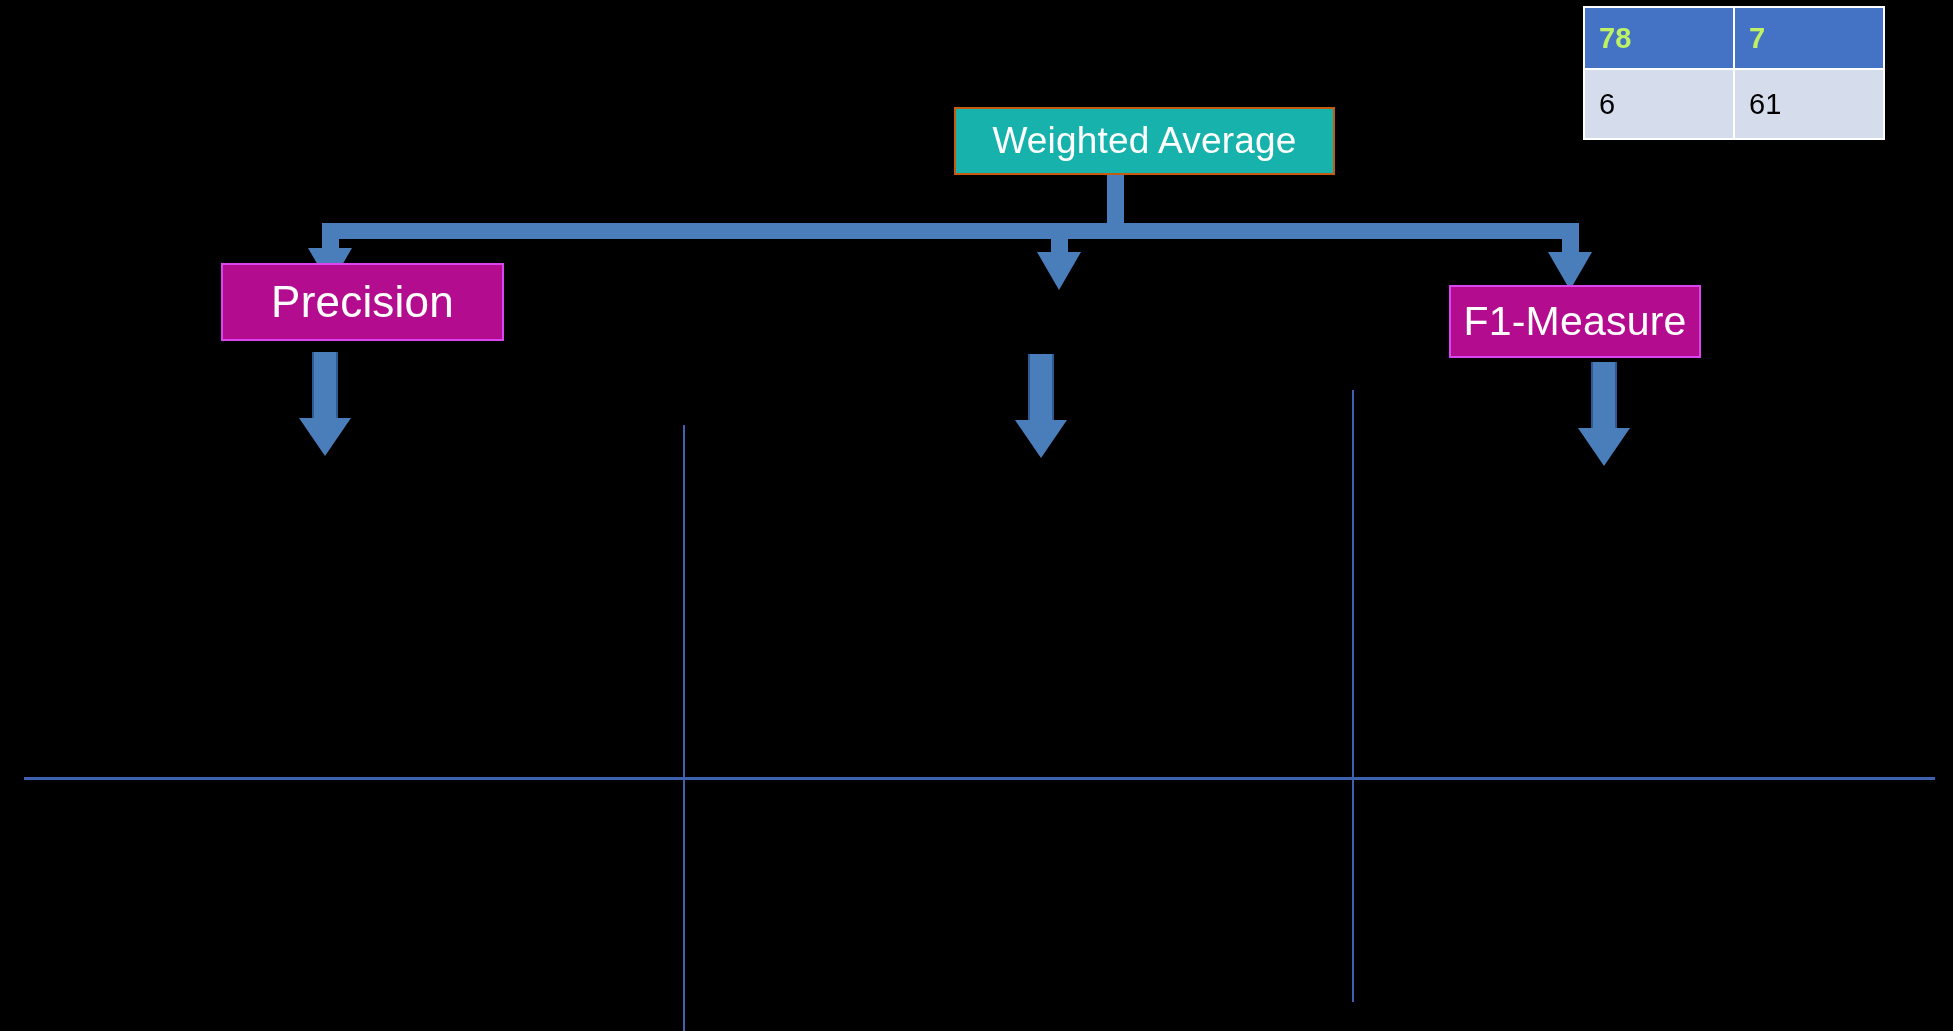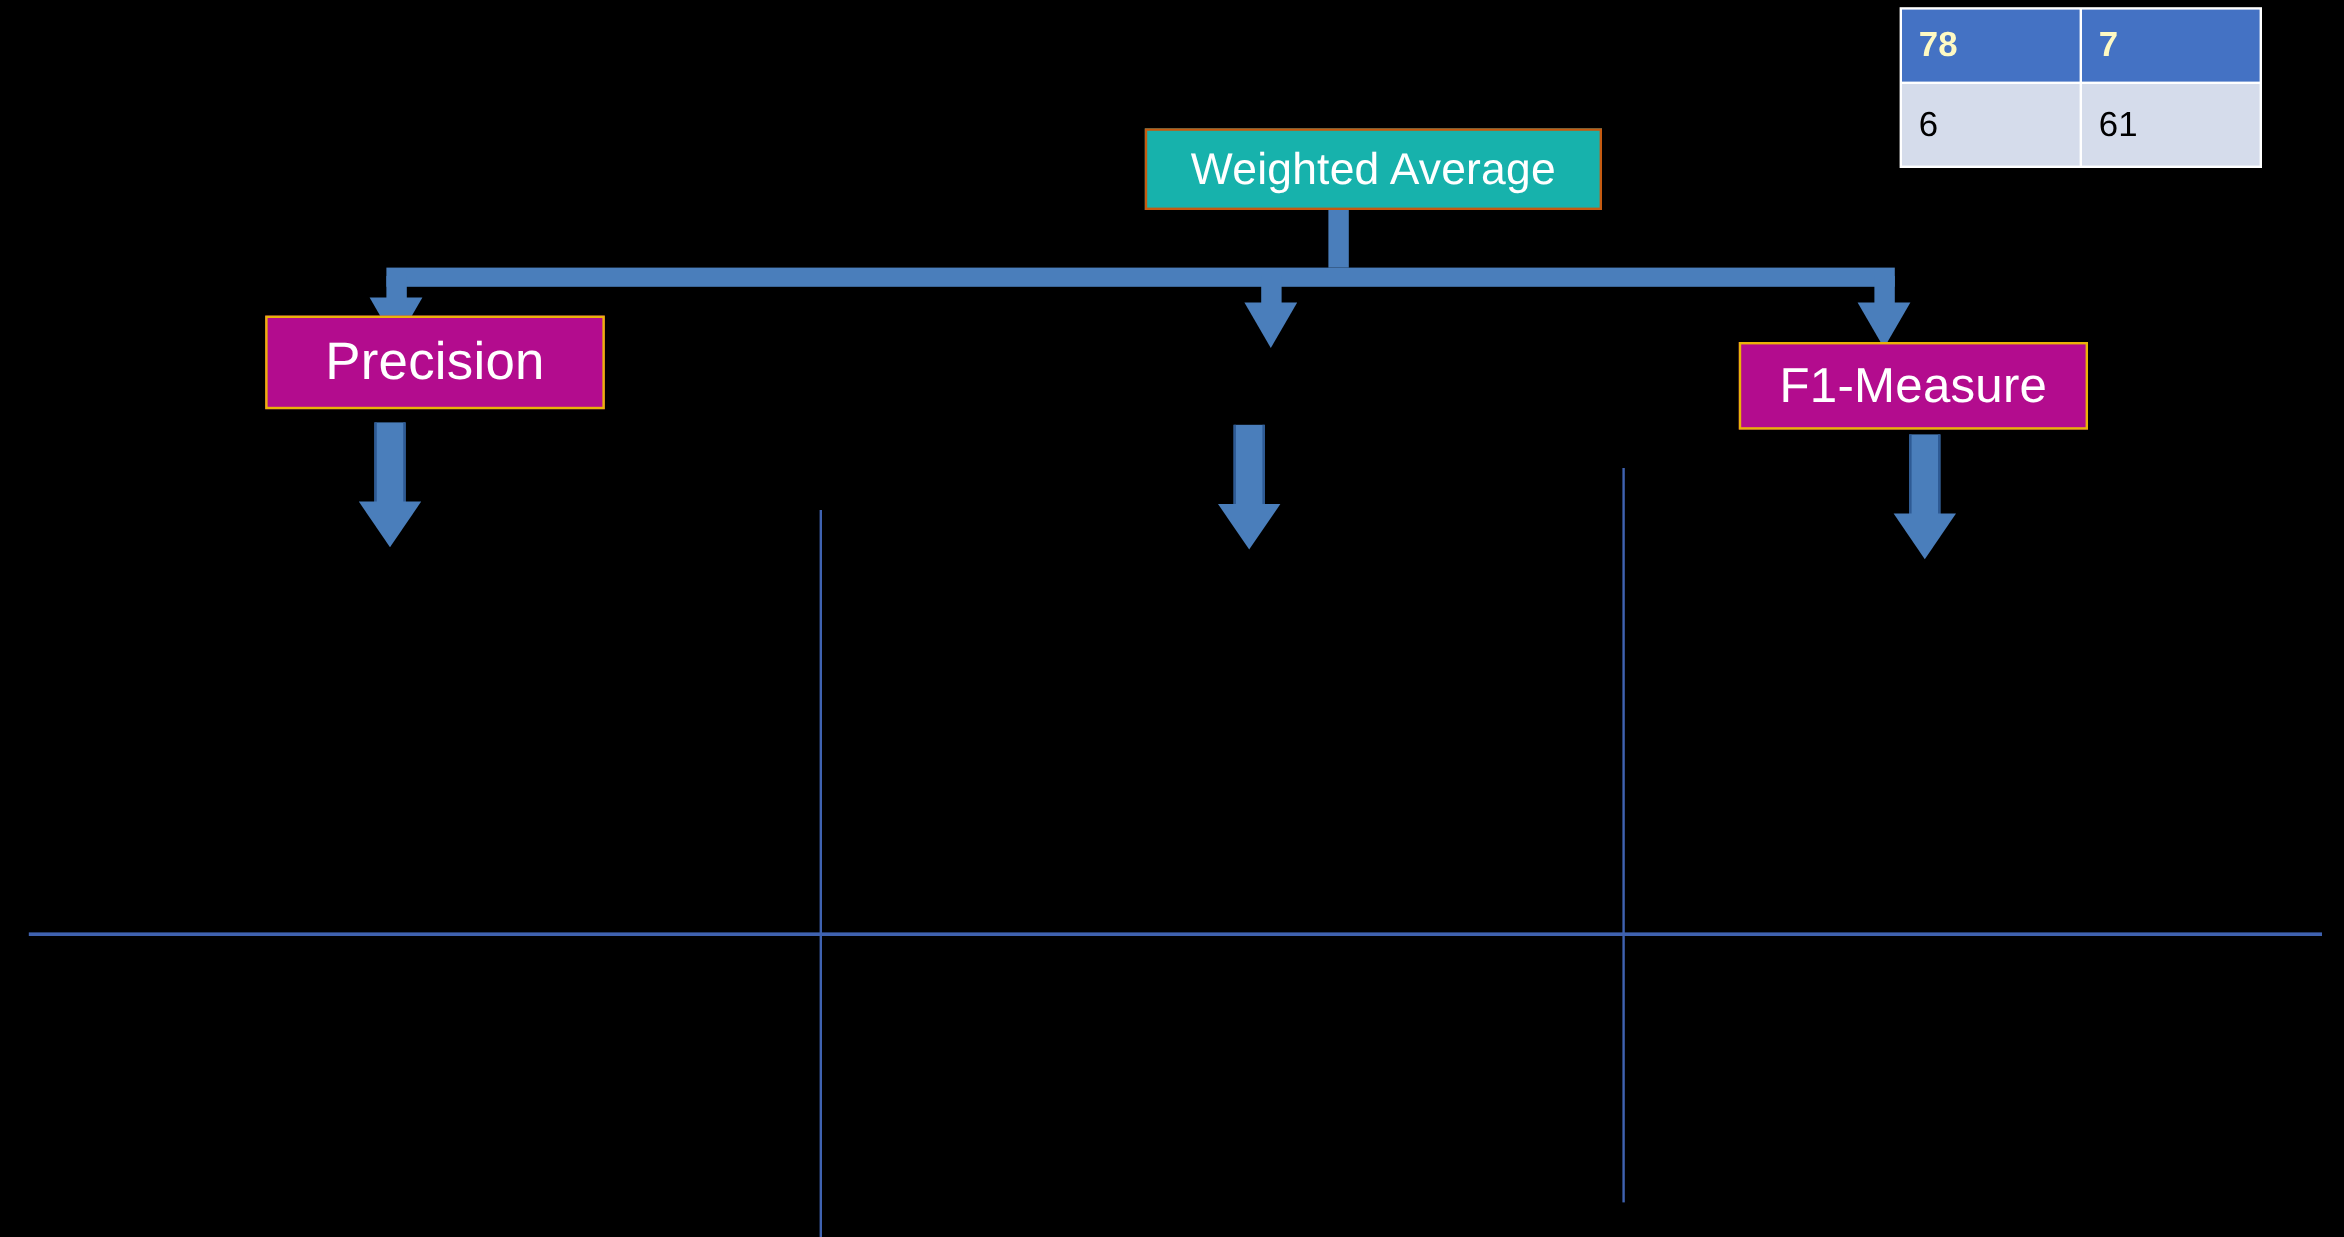--- a/index.html
+++ b/index.html
@@ -35,21 +35,21 @@
     width: 381px;
     height: 68px;
     background: #17B2AC;
     border: 2px solid #C55A11;
     font-size: 37px;
   }
 
   .node-metric {
     background: #B50B8D;
     background: #B30C8E;
-    border: 2px solid #eab308;
+    border: 2px solid #d946ef;
     align-items: center;
   }
 
   .node-precision {
     left: 193px;
     top: 263px;
     width: 283px;
     height: 78px;
     font-size: 44px;
   }
@@ -58,21 +58,21 @@
     left: 926px;
     top: 272px;
     width: 280px;
     height: 79px;
     font-size: 58px;
   }
 
   .node-f1 {
     left: 1421px;
     top: 285px;
-    width: 291px;
+    width: 252px;
     height: 73px;
     font-size: 41px;
   }
 
   
   .conn {
     position: absolute;
     background: #4A7EBB;
   }
   
@@ -156,21 +156,21 @@
   .matrix td {
     width: 148px;
     height: 60px;
     padding: 0 14px;
     vertical-align: middle;
     font-size: 29px;
     box-sizing: border-box;
   }
   .matrix .row-head td {
     background: #4472C4;
-    color: #fef9c3;
+    color: #bef264;
     font-weight: bold;
   }
   .matrix .row-body td {
     background: #D5DCEB;
     color: #000000;
     height: 68px;
   }
 </style>
 </head>
 <body>

